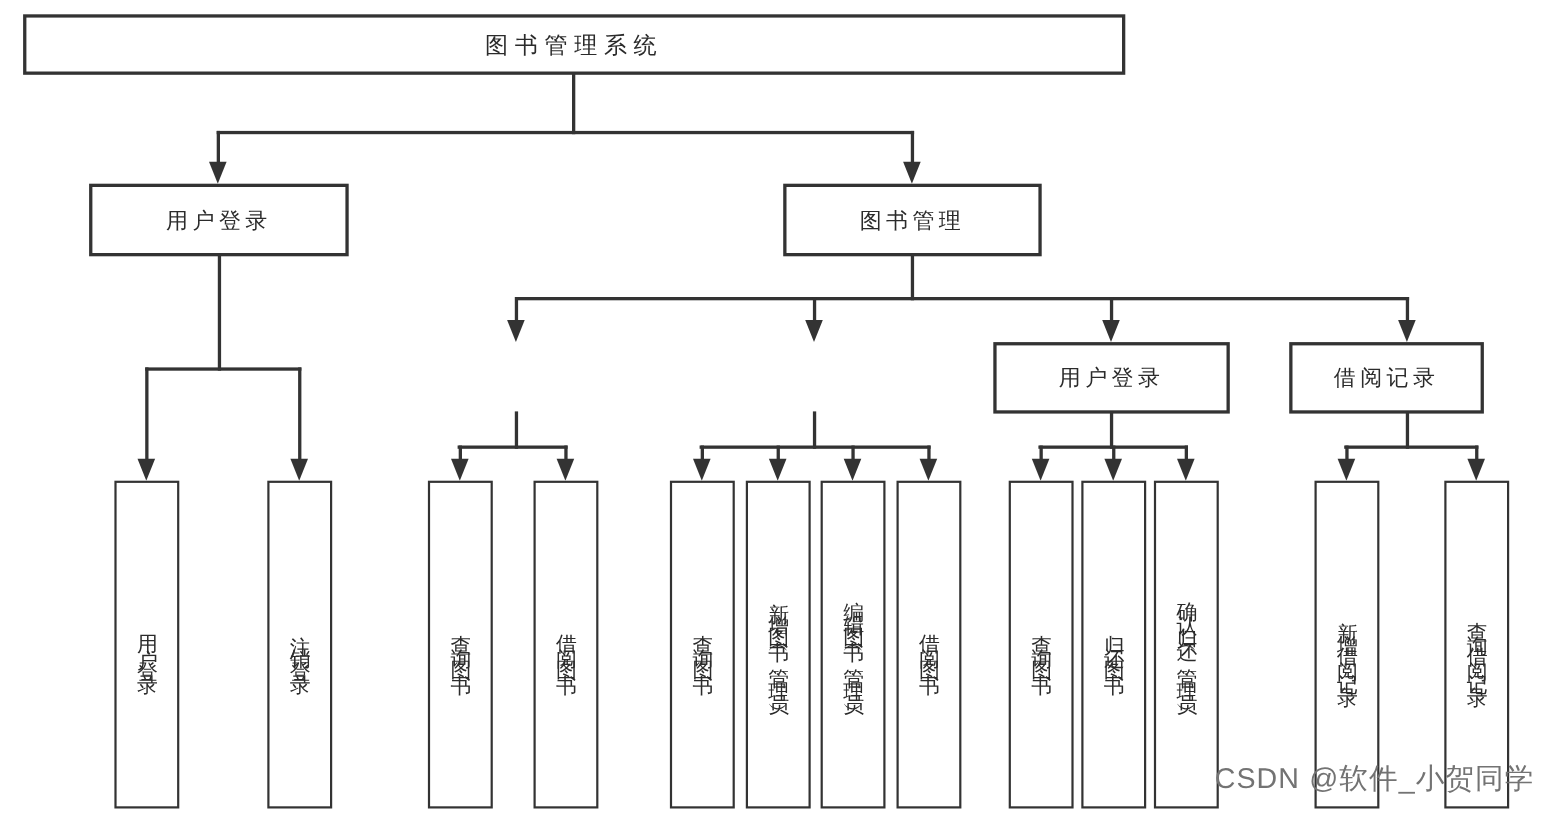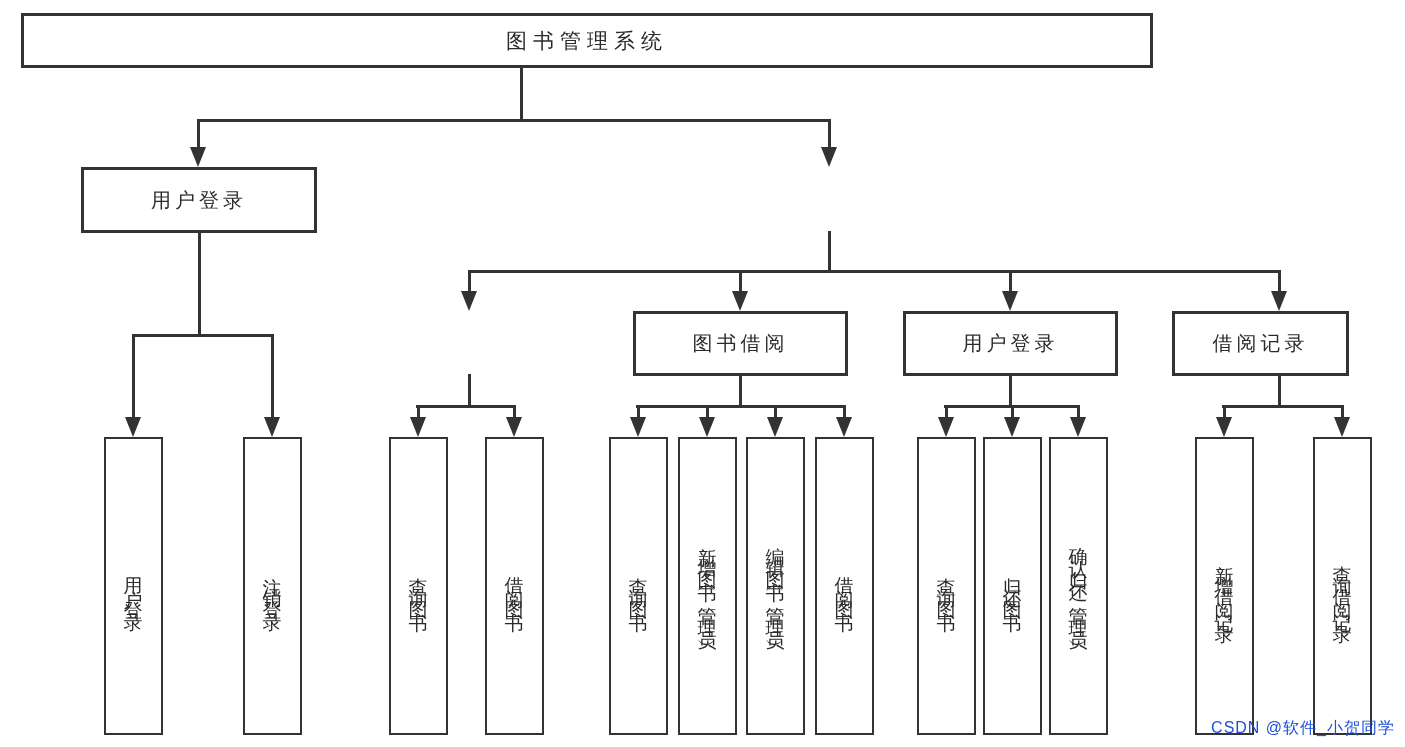--- a/index.html
+++ b/index.html
@@ -45,61 +45,61 @@
   .arr {
     position: absolute;
     width: 0; height: 0;
     border-left: 8px solid transparent;
     border-right: 8px solid transparent;
     border-top: 20px solid #333333;
   }
   .watermark {
     position: absolute;
     right: 10px;
-    bottom: 8px;
-    font-size: 16px;
+    bottom: 22px;
+    font-size: 26px;
     letter-spacing: 1px;
-    color: #1d4ed8;
+    color: #737373;
   }
 </style>
 </head>
 <body>
 
 <div class="canvas">
 
-  <div class="box title" style="left:21px; top:13px; width:1132px; height:55px;">图书管理系统</div>
+  <div class="box title" style="left:21px; top:13px; width:1002px; height:55px;">图书管理系统</div>
 
   <div class="vline" style="left:520px; top:66px; height:56px;"></div>
   <div class="hline" style="left:197px; top:119px; width:634px;"></div>
   <div class="vline" style="left:197px; top:119px; height:30px;"></div>
   <div class="arr" style="left:190px; top:147px;"></div>
   <div class="vline" style="left:828px; top:119px; height:30px;"></div>
   <div class="arr" style="left:821px; top:147px;"></div>
 
   <div class="box" style="left:81px; top:167px; width:236px; height:66px;">用户登录</div>
+  <div class="box" style="left:712px; top:167px; width:235px; height:66px;">图书管理</div>
 
   <div class="vline" style="left:198px; top:231px; height:106px;"></div>
   <div class="hline" style="left:132px; top:334px; width:142px;"></div>
   <div class="vline" style="left:132px; top:334px; height:85px;"></div>
   <div class="arr" style="left:125px; top:417px;"></div>
   <div class="vline" style="left:271px; top:334px; height:85px;"></div>
   <div class="arr" style="left:264px; top:417px;"></div>
 
   <div class="vline" style="left:828px; top:231px; height:42px;"></div>
   <div class="hline" style="left:469px; top:270px; width:812px;"></div>
   <div class="vline" style="left:468px; top:270px; height:26px;"></div>
   <div class="arr" style="left:461px; top:291px;"></div>
   <div class="vline" style="left:739px; top:270px; height:26px;"></div>
   <div class="arr" style="left:732px; top:291px;"></div>
   <div class="vline" style="left:1009px; top:270px; height:26px;"></div>
   <div class="arr" style="left:1002px; top:291px;"></div>
   <div class="vline" style="left:1278px; top:270px; height:26px;"></div>
   <div class="arr" style="left:1271px; top:291px;"></div>
 
-  <div class="box" style="left:633px; top:311px; width:215px; height:65px;">图书借阅</div>
   <div class="box" style="left:903px; top:311px; width:215px; height:65px;">用户登录</div>
   <div class="box" style="left:1172px; top:311px; width:177px; height:65px;">借阅记录</div>
 
   <div class="vline" style="left:468px; top:374px; height:34px;"></div>
   <div class="hline" style="left:416px; top:405px; width:100px;"></div>
   <div class="vline" style="left:417px; top:405px; height:16px;"></div>
   <div class="arr" style="left:410px; top:417px;"></div>
   <div class="vline" style="left:513px; top:405px; height:16px;"></div>
   <div class="arr" style="left:506px; top:417px;"></div>
 

